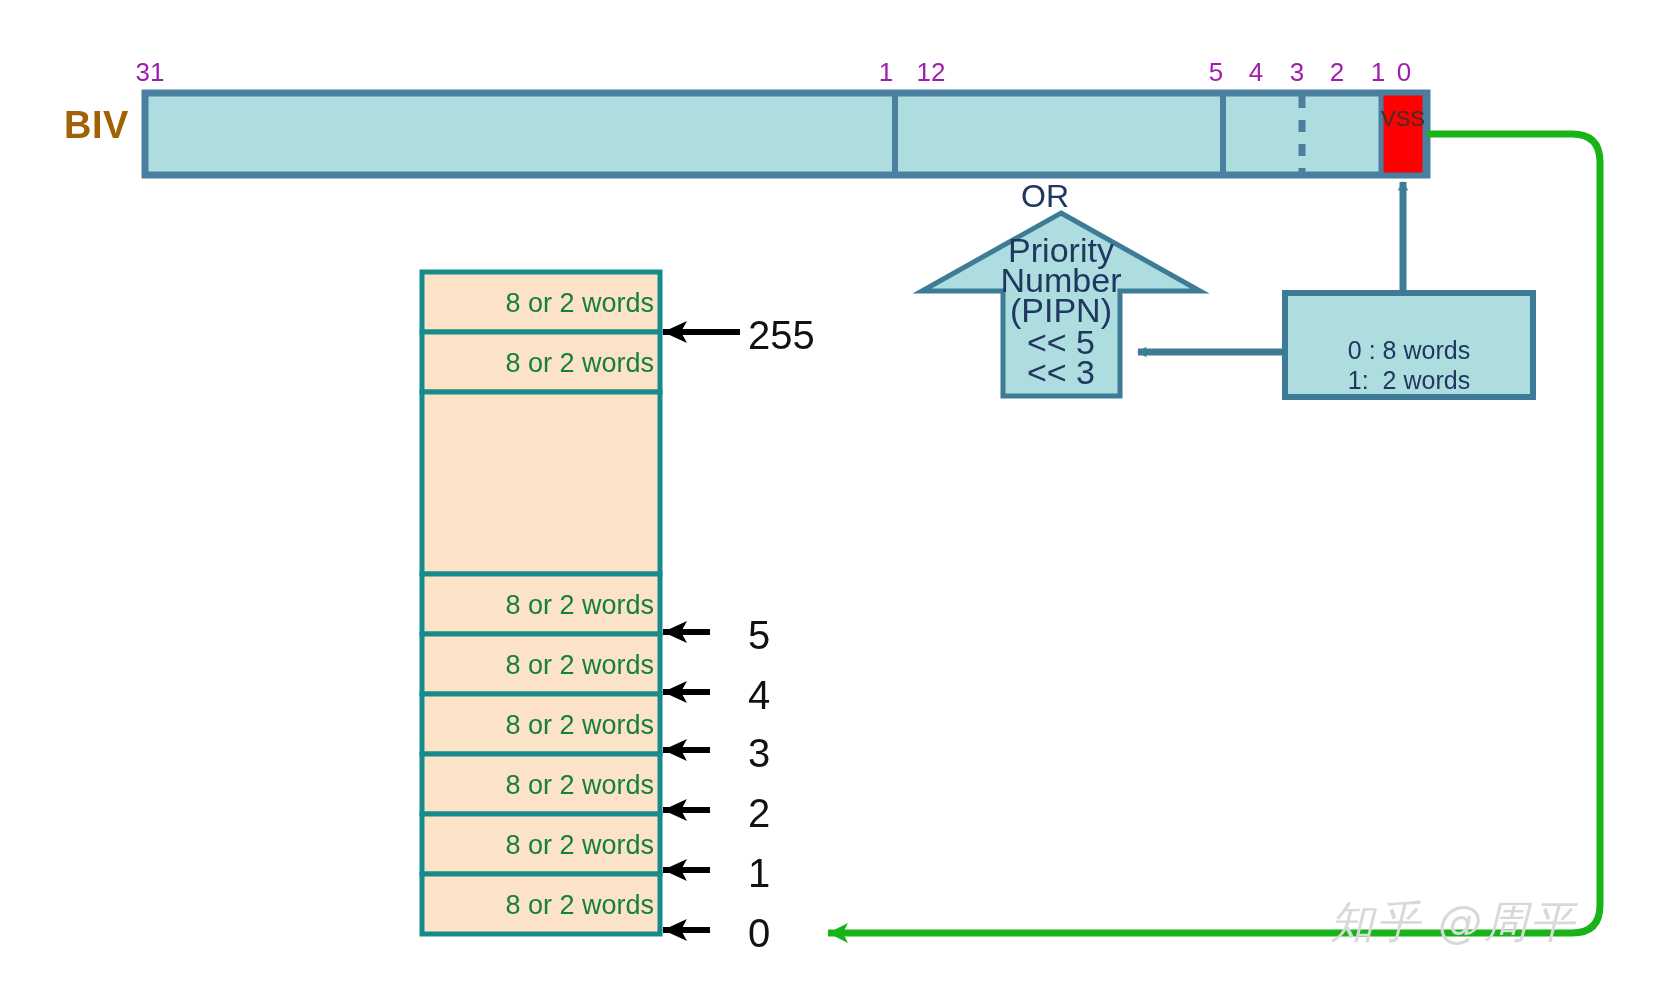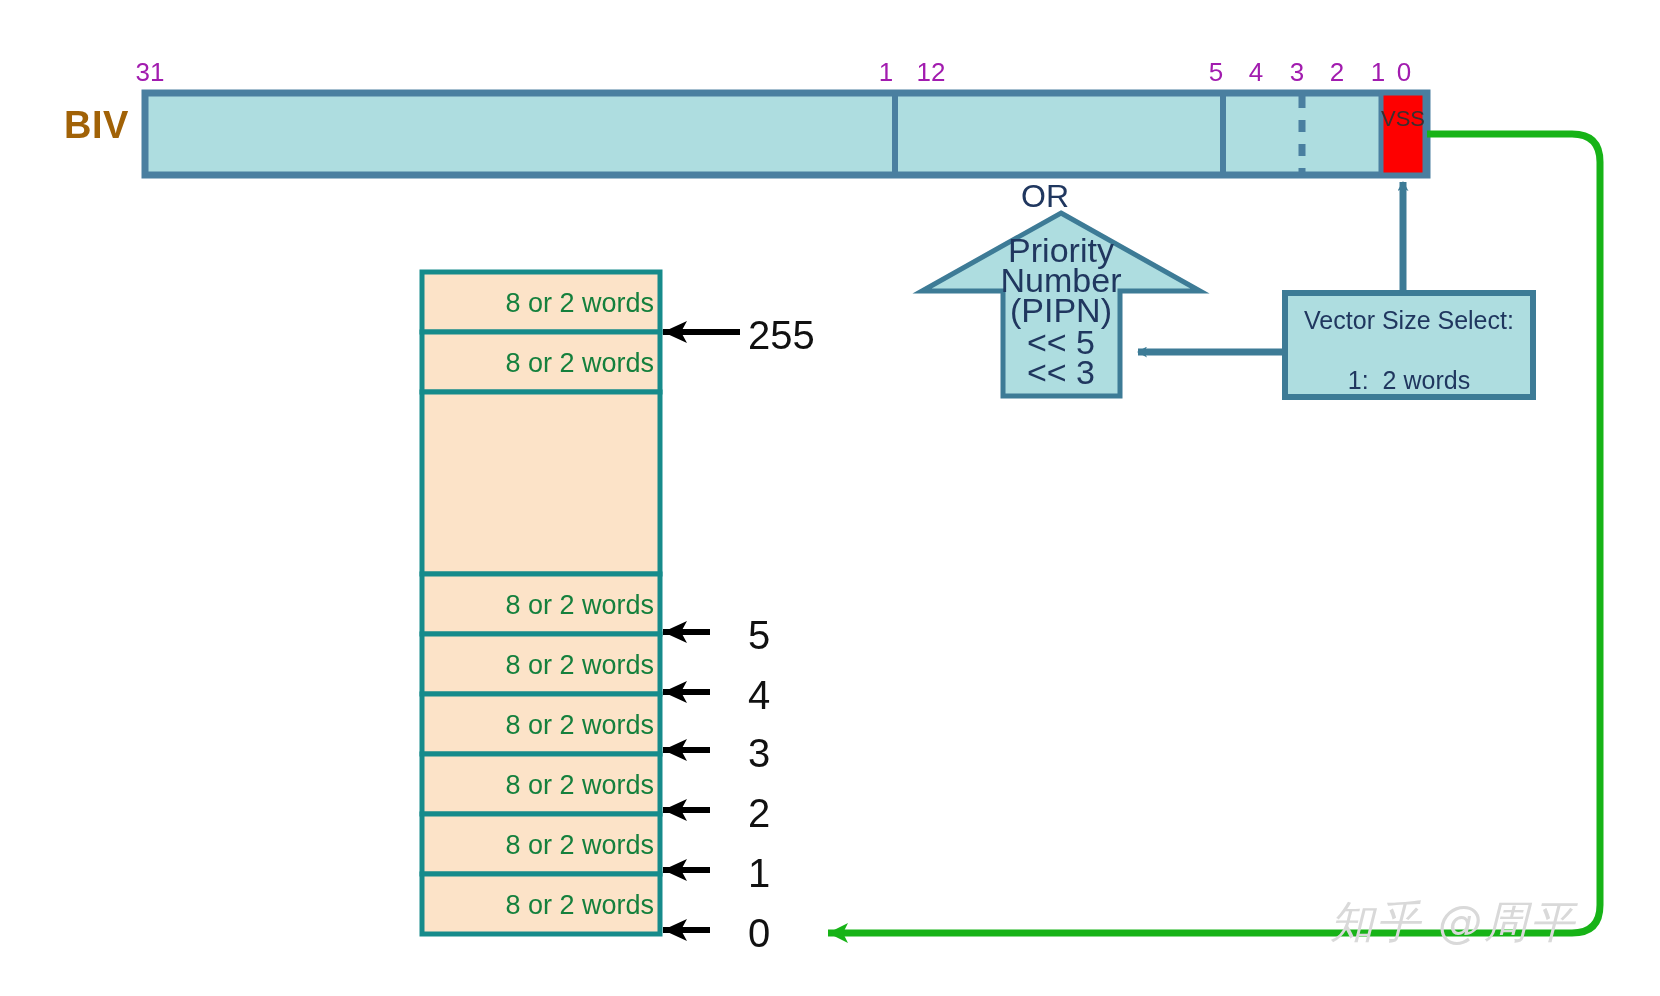--- a/index.html
+++ b/index.html
@@ -161,21 +161,21 @@
   <div class="txt vss-label" style="left:1381px; top:106px; width:44px; text-align:center;">VSS</div>
 
   <div class="txt or-label" style="left:1021px; top:178px;">OR</div>
 
   <div class="txt pipn-line" style="left:941px; top:231px;">Priority</div>
   <div class="txt pipn-line" style="left:941px; top:261px;">Number</div>
   <div class="txt pipn-line" style="left:941px; top:291px;">(PIPN)</div>
   <div class="txt pipn-line" style="left:941px; top:323px;">&lt;&lt; 5</div>
   <div class="txt pipn-line" style="left:941px; top:353px;">&lt;&lt; 3</div>
 
-  <div class="txt vsel-line" style="left:1284px; top:306px;">Vector Size Select:</div>
+  <div class="txt vsel-line" style="left:1284px; top:336px;">0 : 8 words</div>
   <div class="txt vsel-line" style="left:1284px; top:366px;">1:  2 words</div>
 
   <div class="txt cell-text" style="left:428px; top:288px;">8 or 2 words</div>
   <div class="txt cell-text" style="left:428px; top:348px;">8 or 2 words</div>
   <div class="txt cell-text" style="left:428px; top:590px;">8 or 2 words</div>
   <div class="txt cell-text" style="left:428px; top:650px;">8 or 2 words</div>
   <div class="txt cell-text" style="left:428px; top:710px;">8 or 2 words</div>
   <div class="txt cell-text" style="left:428px; top:770px;">8 or 2 words</div>
   <div class="txt cell-text" style="left:428px; top:830px;">8 or 2 words</div>
   <div class="txt cell-text" style="left:428px; top:890px;">8 or 2 words</div>

